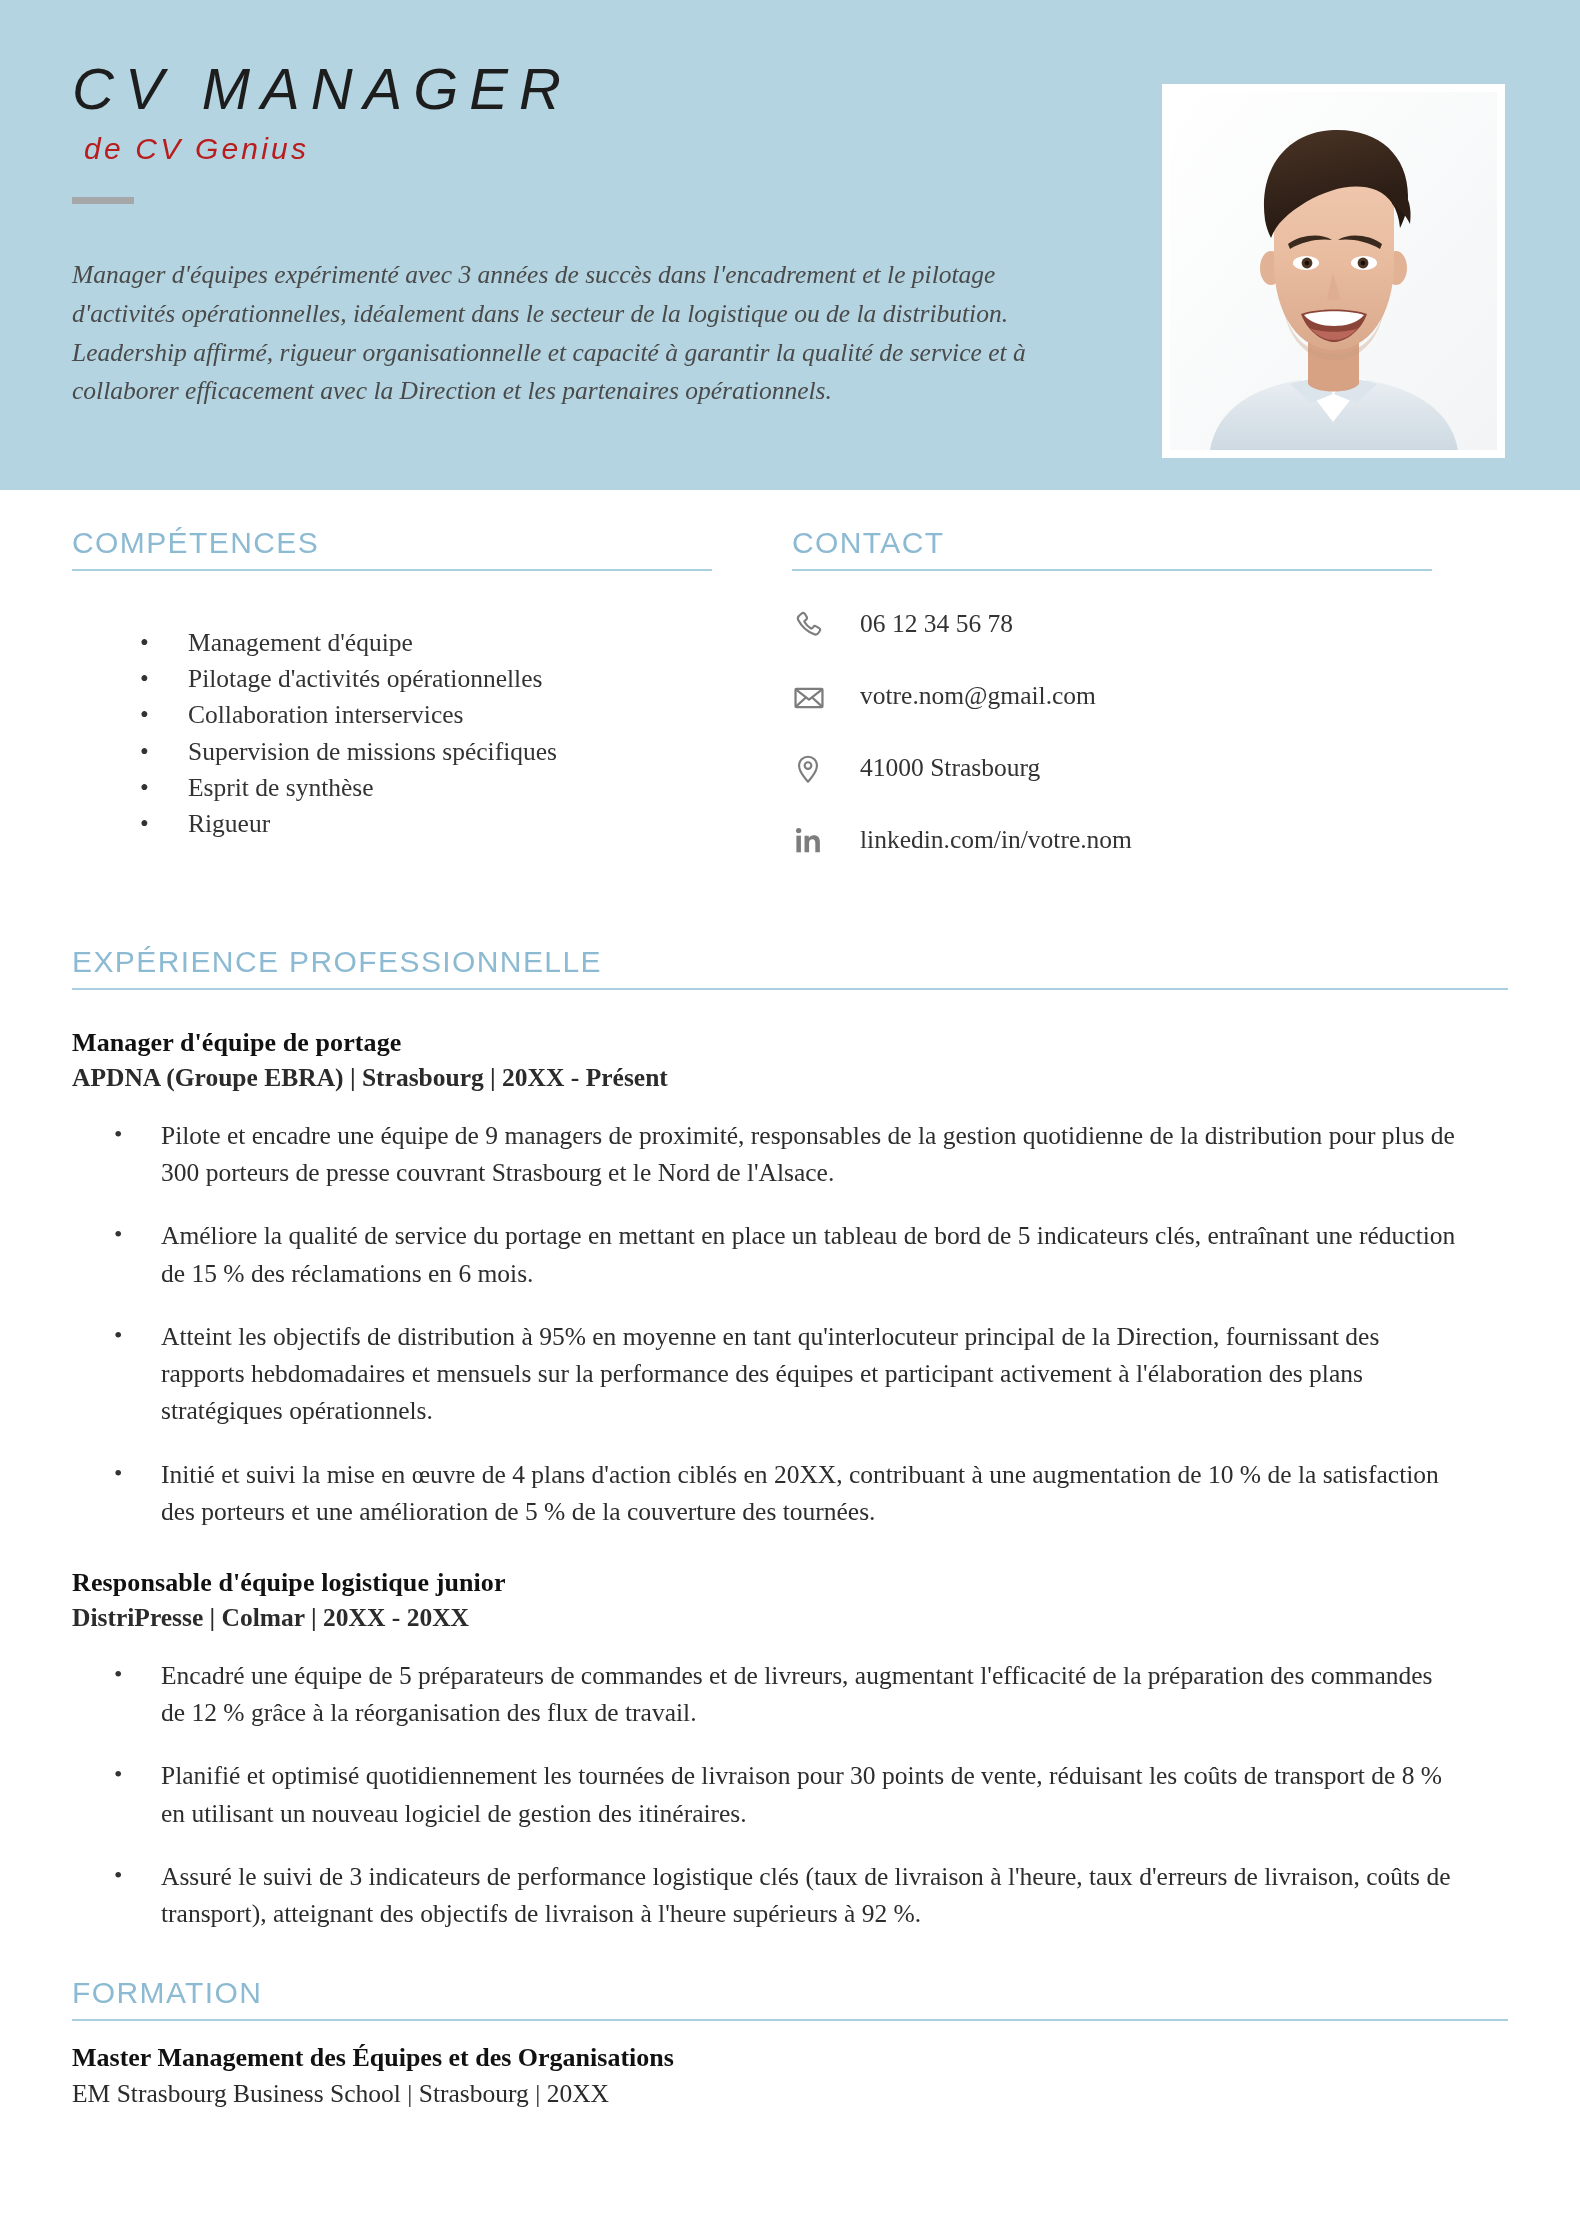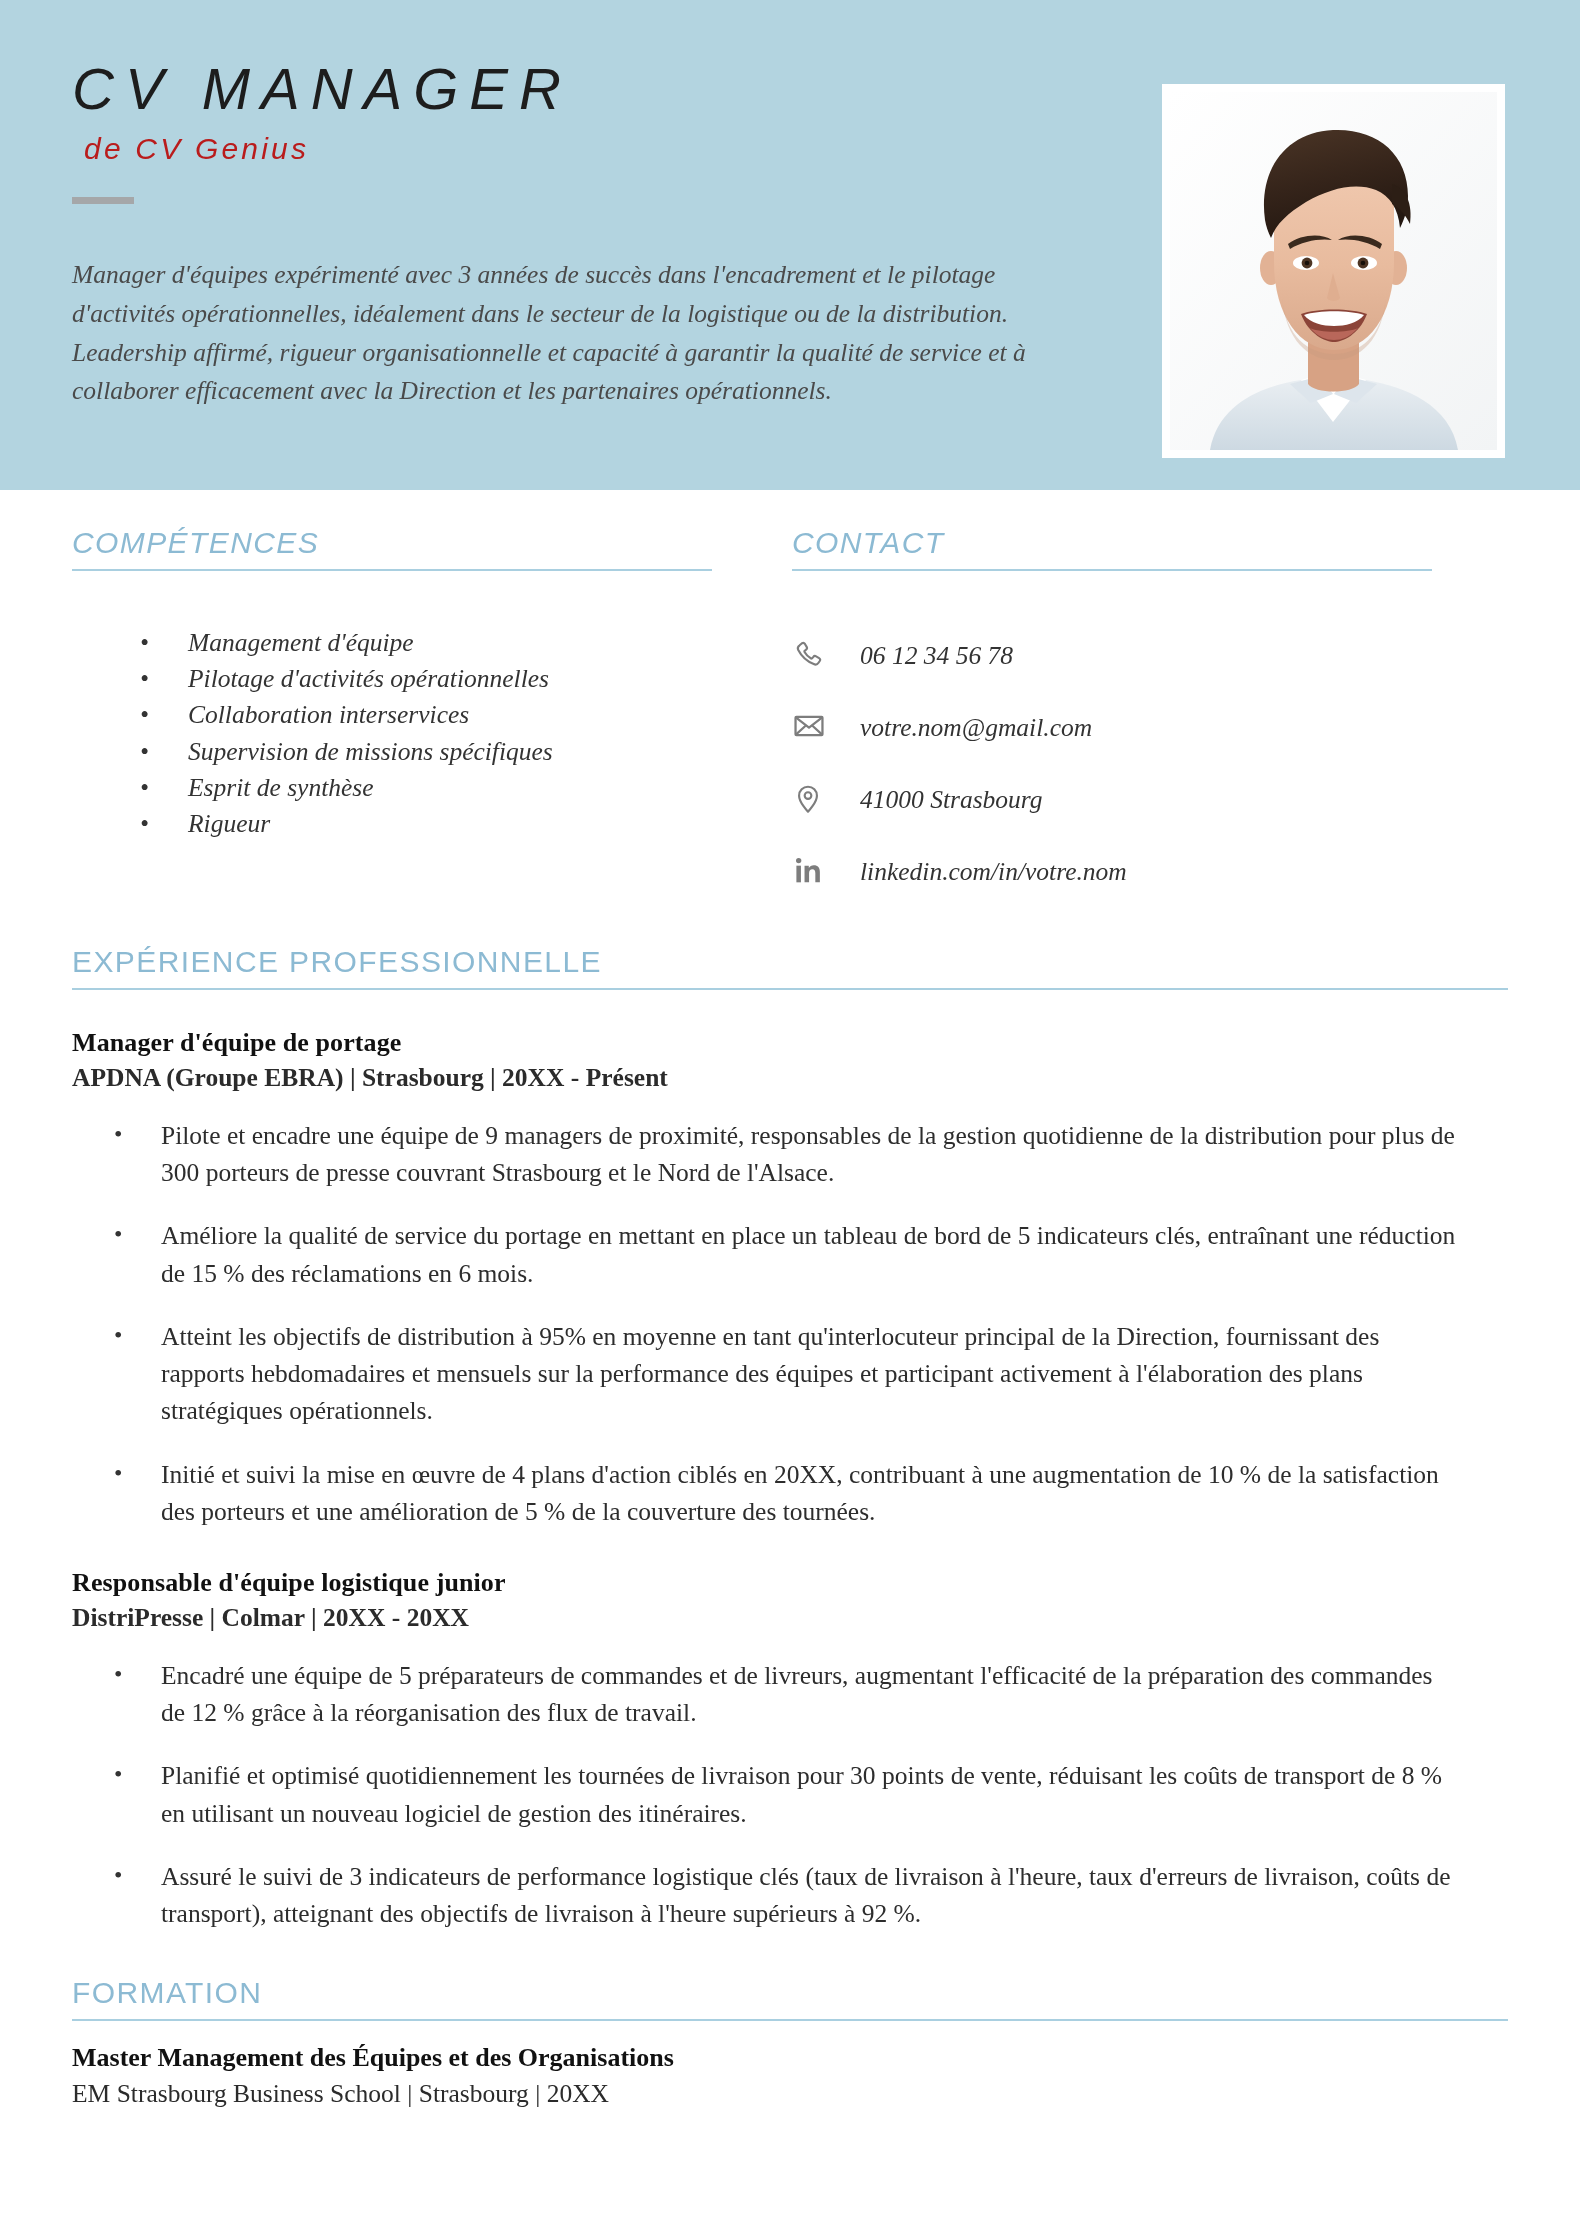--- a/index.html
+++ b/index.html
@@ -99,21 +99,20 @@
     height: 2px;
     background: #a9cfe0;
     width: 100%;
   }
 
   
   .two-col {
     display: flex;
     margin-top: 36px;
     gap: 80px;
-    font-style: italic;
   }
   .col-left  { width: 640px; }
   .col-right { width: 640px; }
 
   .skills-list {
     margin-top: 54px;
     padding-left: 68px;
   }
   .skill-row {
     display: flex;
@@ -125,21 +124,21 @@
     width: 48px;
     flex: 0 0 48px;
     color: #333333;
     font-size: 25px;
     line-height: 1.42;
   }
 
   .contact-list { margin-top: 38px; }
   .contact-row {
     display: flex;
-    align-items: flex-end;
+    align-items: flex-start;
     height: 62px;
     margin-bottom: 10px;
   }
   .contact-icon {
     width: 46px;
     flex: 0 0 46px;
     display: flex;
     align-items: center;
     justify-content: flex-start;
     color: #7d7d7d;

